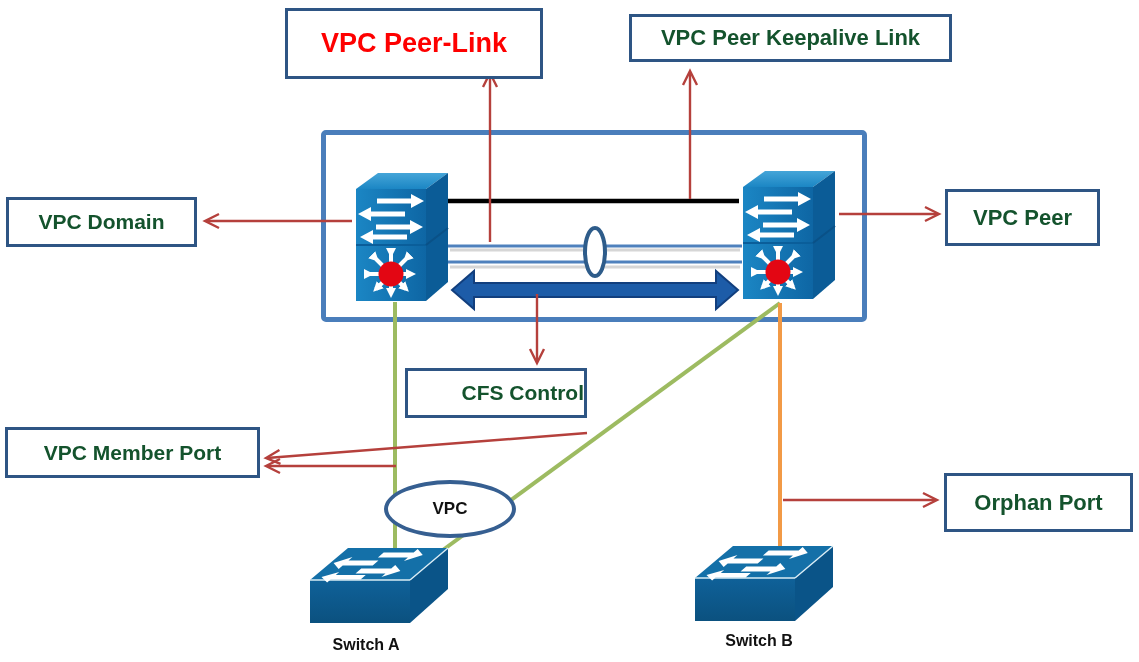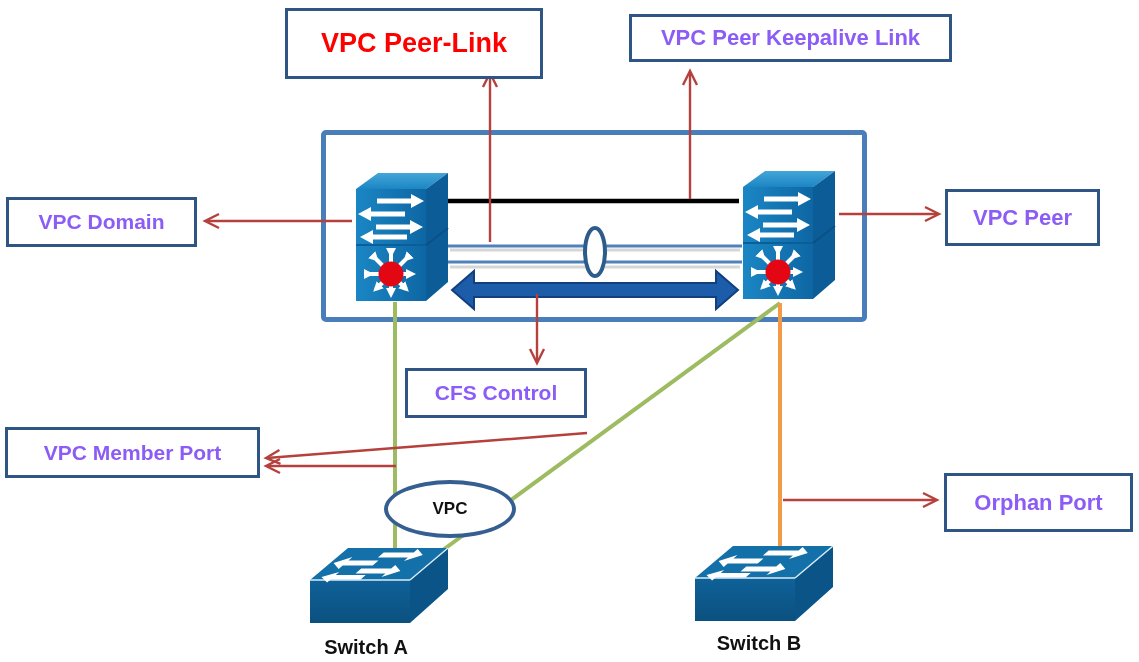--- a/index.html
+++ b/index.html
@@ -4,47 +4,47 @@
 <style>
   html,body{margin:0;padding:0;background:#ffffff;}
   #canvas{
     position:relative;width:1139px;height:662px;background:#ffffff;overflow:hidden;
     font-family:"Liberation Sans", sans-serif;
   }
   
   .label-box{
     position:absolute;background:#ffffff;border:3px solid #2E5584;
     display:flex;align-items:center;justify-content:center;
-    font-weight:bold;color:#8b5cf6;font-size:21px;letter-spacing:0px;
+    font-weight:bold;color:#14532d;font-size:21px;letter-spacing:0px;
     box-sizing:border-box;z-index:30;white-space:nowrap;
   }
   #peer-link-box{left:285px;top:8px;width:258px;height:71px;font-size:27px;color:#FE0000;}
   #keepalive-box{left:629px;top:14px;width:323px;height:48px;font-size:22px;}
   #domain-box{left:6px;top:197px;width:191px;height:50px;}
   #peer-box{left:945px;top:189px;width:155px;height:57px;font-size:22px;}
-  #cfs-box{left:405px;top:368px;width:182px;height:50px;}
+  #cfs-box{left:405px;top:368px;width:182px;height:50px;justify-content:flex-end;}
   #member-box{left:5px;top:427px;width:255px;height:51px;text-align:right;}
   #orphan-box{left:944px;top:473px;width:189px;height:59px;font-size:22px;}
   
   #domain-rect{
     position:absolute;left:321px;top:130px;width:546px;height:192px;
     border:5px solid #4A7EBB;border-radius:5px;box-sizing:border-box;z-index:5;
   }
   
   #overlay{position:absolute;left:0;top:0;z-index:10;}
   
   #vpc-ellipse{
     position:absolute;left:384px;top:480px;width:132px;height:58px;
     background:#ffffff;border:4px solid #365F91;border-radius:50%;
     display:flex;align-items:center;justify-content:center;
     font-weight:bold;font-size:17px;color:#111;box-sizing:border-box;z-index:20;
   }
   .switch-caption{
     position:absolute;width:200px;text-align:center;font-weight:bold;
-    font-size:20px;color:#111;z-index:25;
+    font-size:16px;color:#111;z-index:25;
   }
   #switch-a-caption{left:266px;top:636px;}
   #switch-b-caption{left:659px;top:632px;}
 </style>
 </head>
 <body>
 
 <div id="canvas">
 
   <div id="domain-rect"></div>

